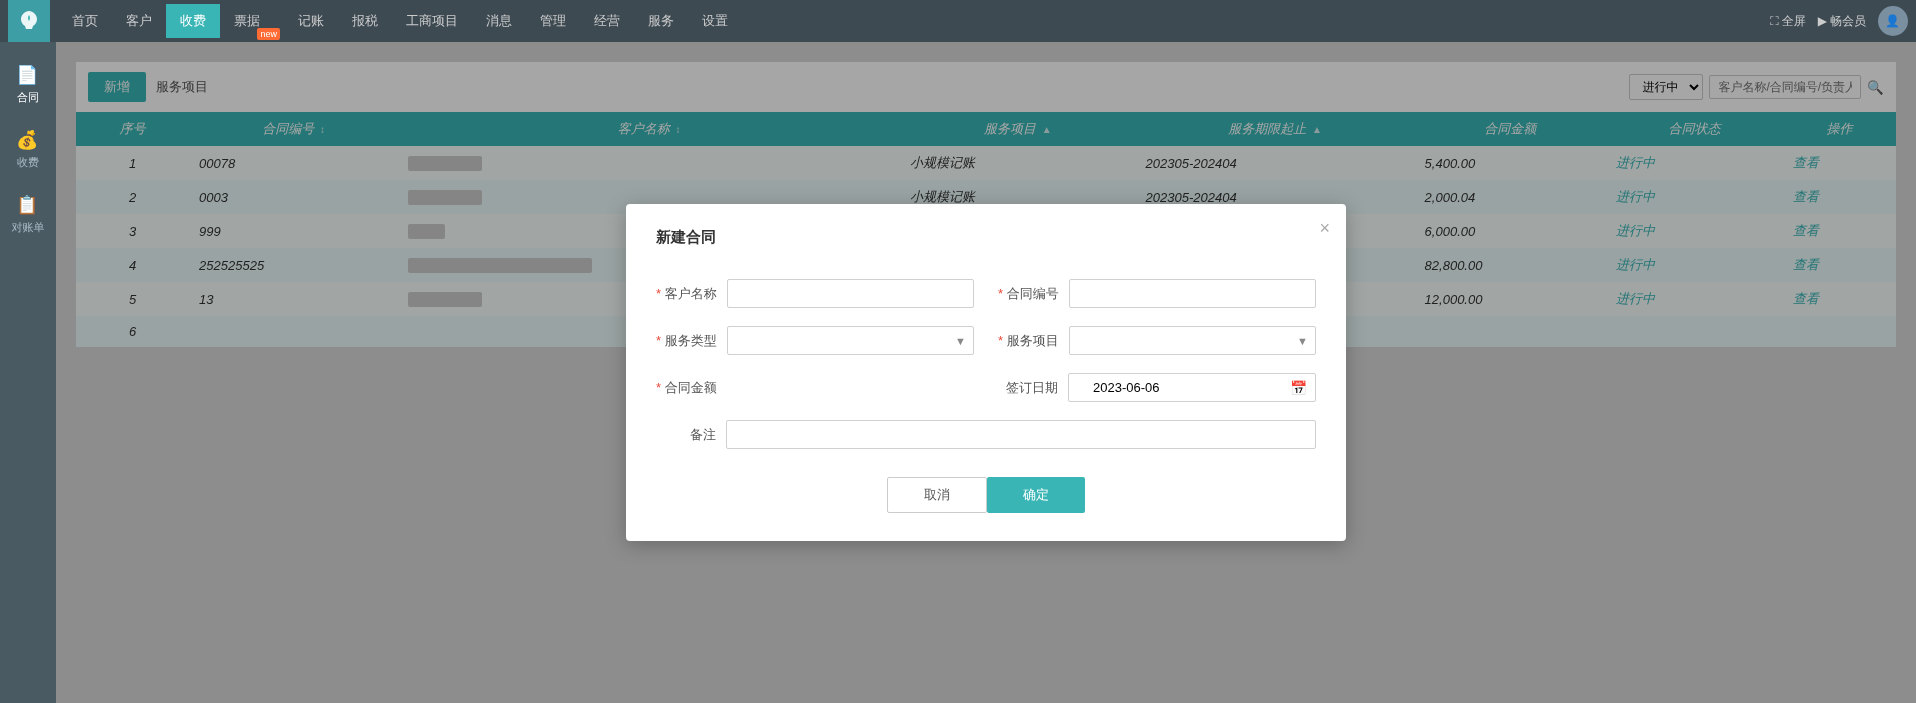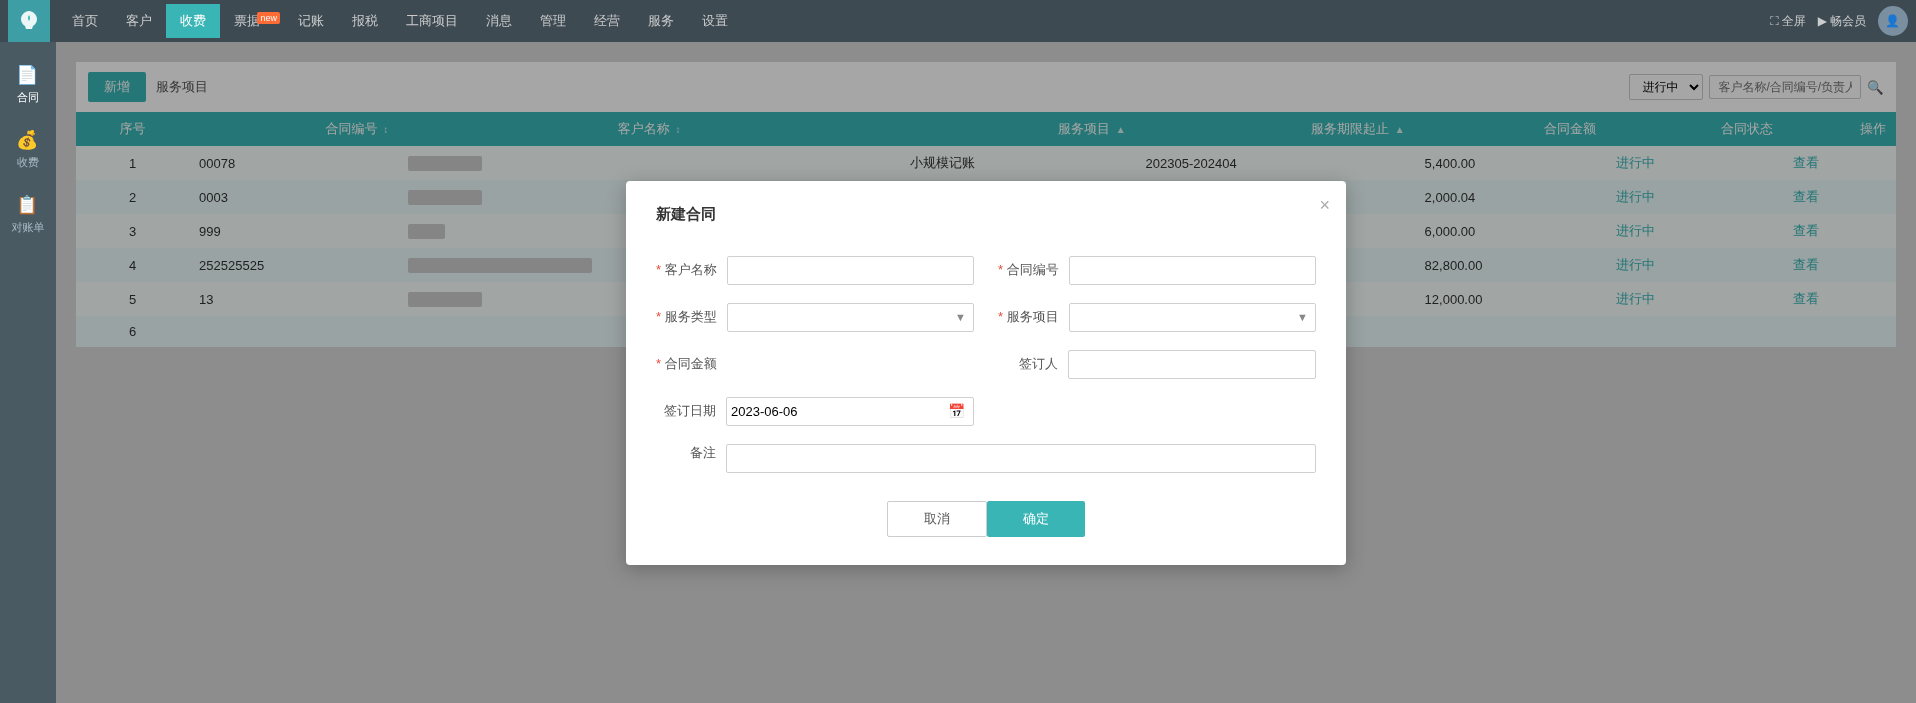--- a/index.html
+++ b/index.html
@@ -30,21 +30,21 @@
       cursor: pointer;
       font-size: 13px;
       position: relative;
     }
     .nav-item.active {
       background: #3ab5b5;
       color: #fff;
     }
     .nav-item .new-badge {
       position: absolute;
-      top: 8px;
+      top: 24px;
       right: 4px;
       background: #ff6b35;
       color: #fff;
       font-size: 9px;
       padding: 1px 3px;
       border-radius: 2px;
     }
     .nav-right {
       margin-left: auto;
       display: flex;
@@ -151,28 +151,29 @@
     }
     .search-icon-btn {
       background: none; border: none; cursor: pointer; color: #888;
     }
 
     
     table {
       width: 100%;
       border-collapse: collapse;
       font-size: 13px;
+      font-style: italic;
     }
     thead tr {
       background: #3ab5b5;
       color: #fff;
     }
     thead th {
       padding: 8px 10px;
-      text-align: right;
+      text-align: center;
       font-weight: normal;
       white-space: nowrap;
     }
     thead th.center { text-align: center; }
     tbody tr:nth-child(odd) { background: #f8fffe; }
     tbody tr:nth-child(even) { background: #edfbfb; }
     tbody td {
       padding: 8px 10px;
       color: #333;
       white-space: nowrap;
@@ -270,32 +271,33 @@
       pointer-events: none; color: #888; font-size: 11px;
     }
     .form-date-wrapper {
       flex: 1;
       position: relative;
     }
     .form-date-wrapper input {
       width: 100%;
       border: 1px solid #d0d0d0;
       border-radius: 2px;
-      padding: 6px 4px;
+      padding: 6px 24px;
       font-size: 13px;
       outline: none;
     }
     .form-date-icon {
       position: absolute;
       right: 8px; top: 50%; transform: translateY(-50%);
       color: #aaa; font-size: 14px; pointer-events: none;
     }
     .form-full-row {
       grid-column: 1 / -1;
       display: flex;
+      align-items: center;
       gap: 10px;
     }
     .modal-footer {
       display: flex;
       justify-content: center;
       margin-top: 28px;
     }
     .btn-cancel {
       background: #fff;
       border: 1px solid #ccc;
@@ -507,24 +509,20 @@
               </select>
               <span class="form-select-arrow">▼</span>
             </div>
           </div>
 
           <div class="form-row">
             <label class="form-label required">合同金额</label>
           </div>
 
           <div class="form-row">
-            <label class="form-label">签订人</label>
-            <input class="form-input" type="text" style="">
-          </div>
-          <div class="form-row">
             <label class="form-label">签订日期</label>
             <div class="form-date-wrapper">
               <input class="form-input" type="text" value="2023-06-06" style="padding-right: 28px;">
               <span class="form-date-icon">📅</span>
             </div>
           </div>
 
           <div class="form-full-row">
             <label class="form-label">备注</label>
             <input class="form-input" type="text" style="">

